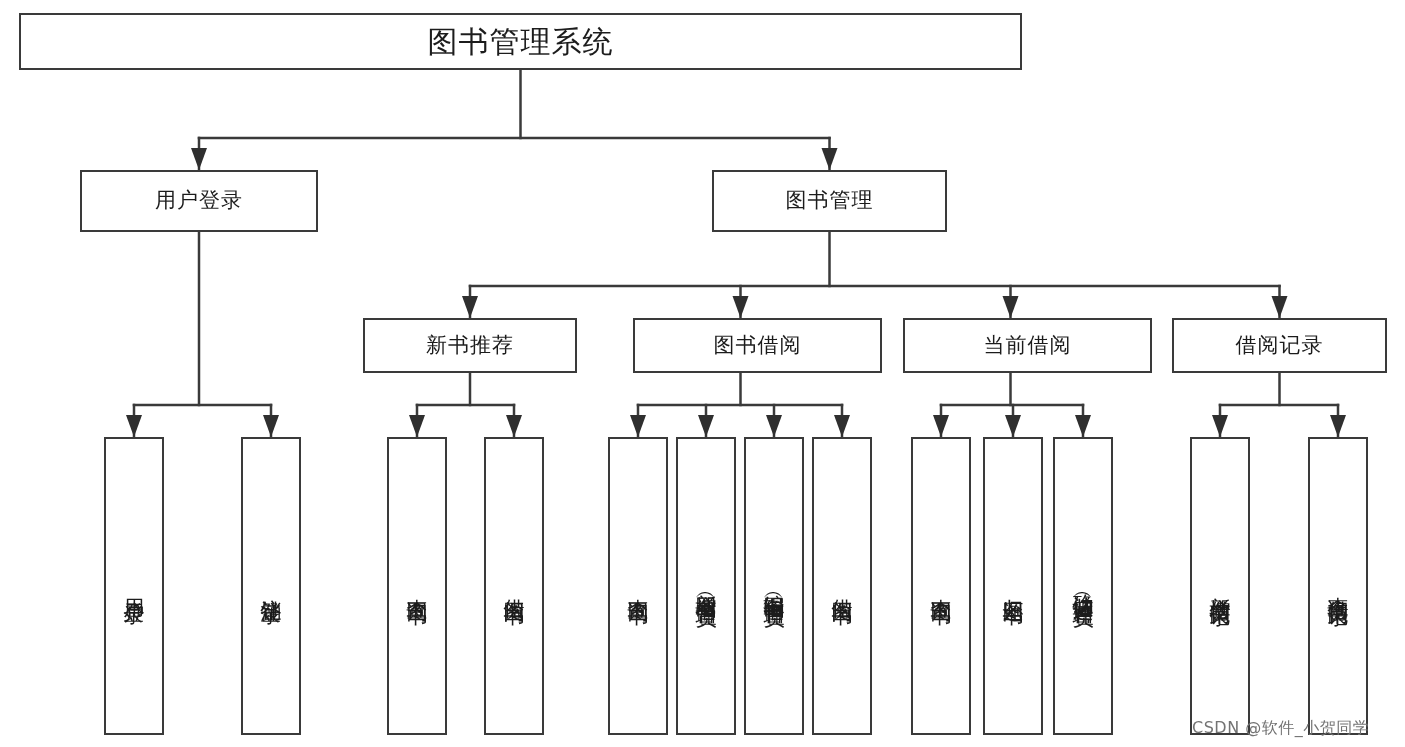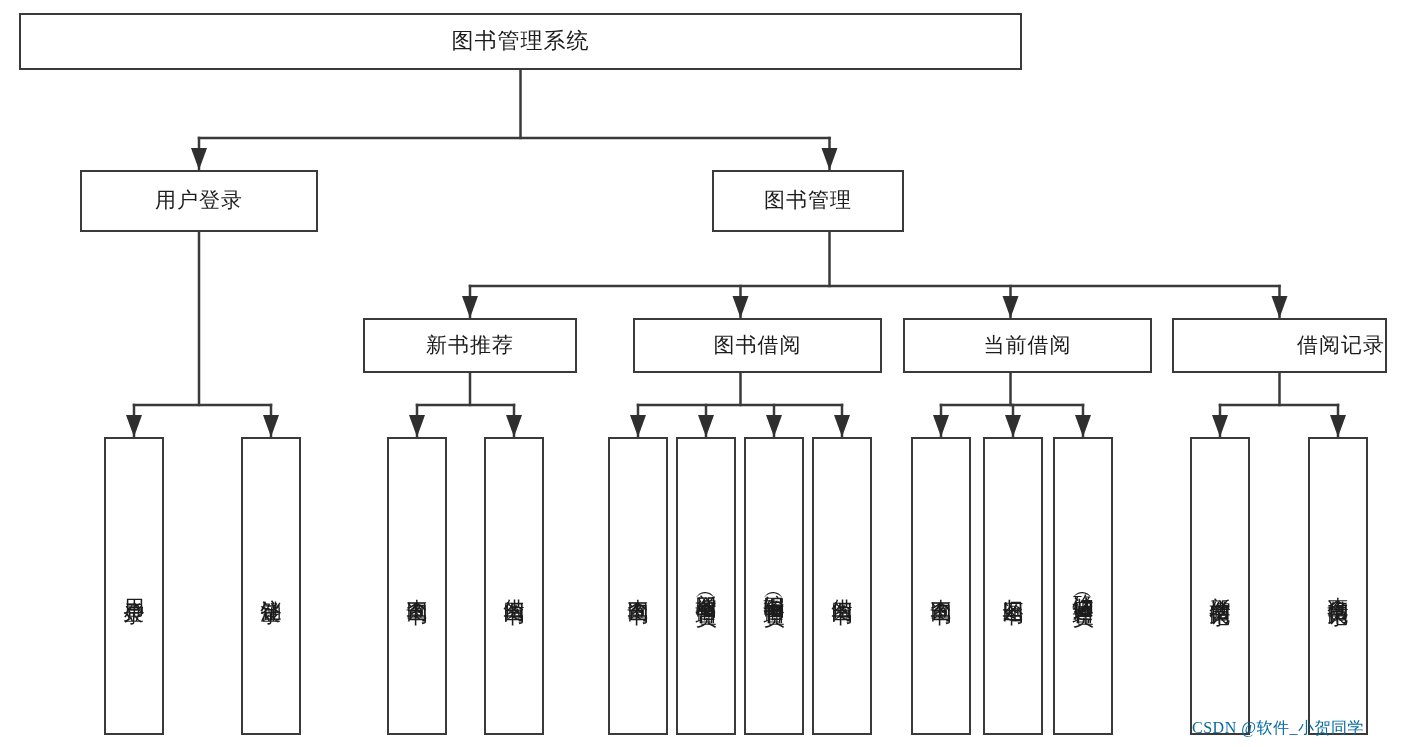--- a/index.html
+++ b/index.html
@@ -36,43 +36,42 @@
     align-items: center;
     justify-content: center;
     text-align: center;
   }
   .node.horiz {
     font-size: 21px;
     letter-spacing: 1px;
     line-height: 1.2;
   }
   .node.root {
-    font-size: 22px;
+    font-size: 30px;
   }
   .node.vert {
     writing-mode: vertical-rl;
     text-orientation: upright;
     font-size: 21px;
     letter-spacing: 2px;
     padding: 4px 0;
     line-height: 1.15;
   }
   .node.vert .vtext {
     writing-mode: vertical-rl;
     text-orientation: upright;
     white-space: nowrap;
     display: block;
   }
   .watermark {
     position: absolute;
     font-size: 16px;
-    color: #0369a1;
+    color: #737373;
     white-space: nowrap;
     letter-spacing: 0.5px;
-    font-family: Liberation Serif, serif;
   }
 </style>
 </head>
 <body>
 
 <div id="canvas">
   <svg id="edges" viewBox="0 0 1405 747" xmlns="http://www.w3.org/2000/svg">
       <line x1="520.5" y1="70" x2="520.5" y2="138" stroke="#3a3a3a" stroke-width="2.5" stroke-linecap="square"></line>
       <line x1="199" y1="138" x2="829.5" y2="138" stroke="#3a3a3a" stroke-width="2.5" stroke-linecap="square"></line>
       <line x1="199" y1="138" x2="199" y2="170" stroke="#3a3a3a" stroke-width="2.5" stroke-linecap="square"></line>
@@ -126,33 +125,33 @@
       <line x1="1338" y1="405" x2="1338" y2="437" stroke="#3a3a3a" stroke-width="2.5" stroke-linecap="square"></line>
       <path d="M 1330 415 L 1346 415 L 1338 437 Z" fill="#2f2f2f"></path>
     </svg>
   <div id="nodes-layer">
       <div class="node horiz root" style="left: 19px; top: 13px; width: 1003px; height: 57px;">
         <span class="htext">图书管理系统</span>
       </div>
       <div class="node horiz" style="left: 80px; top: 170px; width: 238px; height: 62px;">
         <span class="htext">用户登录</span>
       </div>
-      <div class="node horiz" style="left: 712px; top: 170px; width: 192px; height: 62px;">
+      <div class="node horiz" style="left: 712px; top: 170px; width: 235px; height: 62px;">
         <span class="htext">图书管理</span>
       </div>
       <div class="node horiz" style="left: 363px; top: 318px; width: 214px; height: 55px;">
         <span class="htext">新书推荐</span>
       </div>
       <div class="node horiz" style="left: 633px; top: 318px; width: 249px; height: 55px;">
         <span class="htext">图书借阅</span>
       </div>
       <div class="node horiz" style="left: 903px; top: 318px; width: 249px; height: 55px;">
         <span class="htext">当前借阅</span>
       </div>
-      <div class="node horiz" style="left: 1172px; top: 318px; width: 215px; height: 55px; justify-content: flex-end;">
+      <div class="node horiz" style="left: 1172px; top: 318px; width: 215px; height: 55px;">
         <span class="htext">借阅记录</span>
       </div>
       <div class="node vert" style="left: 104px; top: 437px; width: 60px; height: 298px;">
         <span class="vtext">用户登录</span>
       </div>
       <div class="node vert" style="left: 241px; top: 437px; width: 60px; height: 298px;">
         <span class="vtext">注销登录</span>
       </div>
       <div class="node vert" style="left: 387px; top: 437px; width: 60px; height: 298px;">
         <span class="vtext">查询图书</span>

